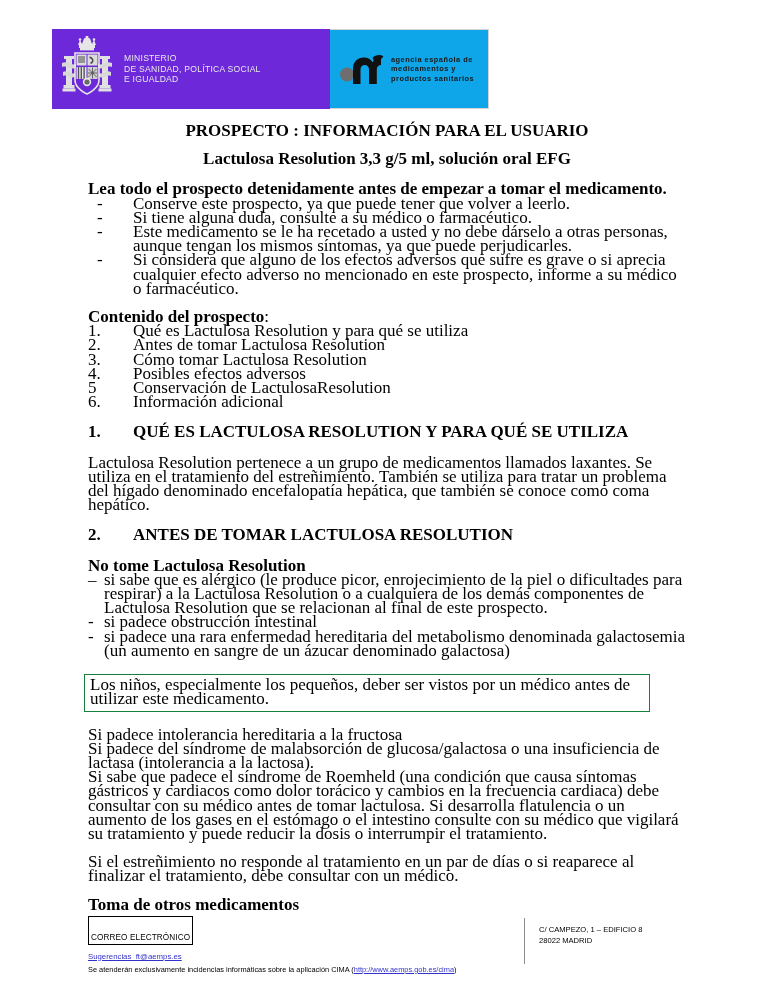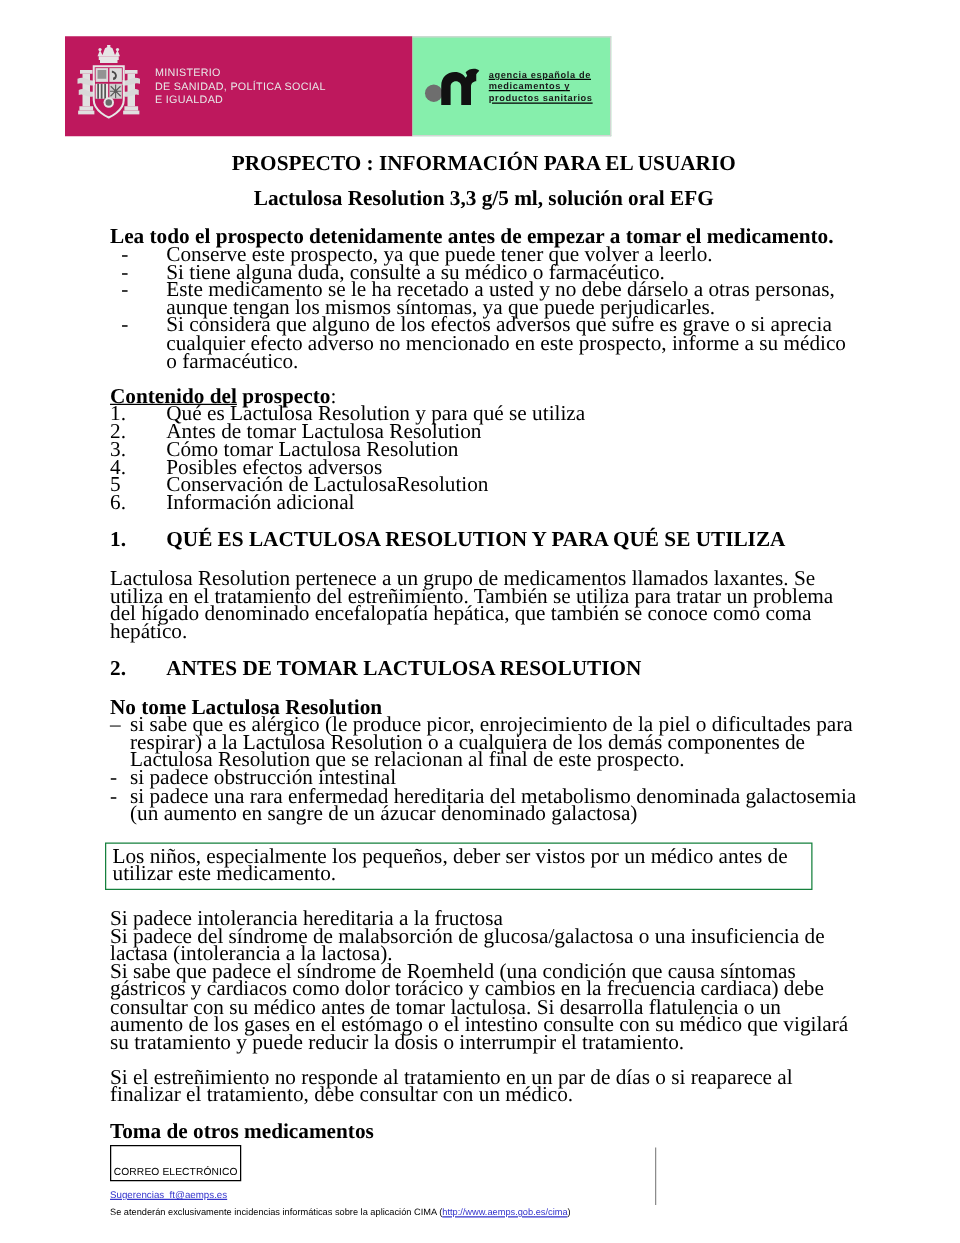--- a/index.html
+++ b/index.html
@@ -28,21 +28,21 @@
     position: absolute;
     left: 52px;
     top: 29px;
     width: 437px;
     height: 80px;
     display: flex;
     flex-direction: row;
     align-items: stretch;
   }
   .ministry-block {
-    background: #be185d;
+    background: #6d28d9;
     width: 278px;
     display: flex;
     flex-direction: row;
     align-items: center;
     padding-left: 6px;
     box-sizing: border-box;
   }
   .coat-of-arms {
     width: 58px;
     height: 66px;
@@ -53,30 +53,29 @@
     margin-left: 8px;
     color: #e8e8e8;
     font-family: "Liberation Sans", "DejaVu Sans", sans-serif;
     font-size: 8.6px;
     line-height: 10.6px;
     letter-spacing: 0.25px;
   }
   .ministry-text div { white-space: nowrap; }
 
   .aemps-block {
-    background: #86efac;
+    background: #0ea5e9;
     border: 1px solid #d4d4d4;
     border-left: none;
     width: 159px;
     display: flex;
     flex-direction: row;
     align-items: center;
     box-sizing: border-box;
     padding-left: 8px;
-    text-decoration: underline;
   }
   .aemps-mark {
     width: 46px;
     height: 30px;
     flex: 0 0 46px;
   }
   .aemps-text {
     margin-left: 7px;
     font-family: "Liberation Sans", "DejaVu Sans", sans-serif;
     font-size: 7.4px;
@@ -91,21 +90,21 @@
   .content {
     position: absolute;
     left: 88px;
     top: 124px;
     width: 598px;
     font-size: 17px;
     line-height: 14.2px;
   }
   .center { text-align: center; }
   .b { font-weight: bold; }
-  .u { text-decoration: underline; }
+  .u { }
   .sp-14 { height: 14px; }
   .sp-16 { height: 16px; }
 
   p.para { margin: 0; }
 
   
   .row {
     display: flex;
     flex-direction: row;
   }
@@ -398,15 +397,19 @@
     <p class="para b">Toma de otros medicamentos</p>
   </div>
 
   <div class="footer">
     <div class="footer-left">
       <span class="email-tag">CORREO ELECTRÓNICO</span>
       <div><a class="footer-link" href="#">Sugerencias_ft@aemps.es</a></div>
       <div class="footer-note"><span>Se atenderán exclusivamente incidencias informáticas sobre la aplicación CIMA (</span><a class="inline-link" href="#">http://www.aemps.gob.es/cima</a><span>)</span></div>
     </div>
     <div class="footer-divider"></div>
+    <div class="footer-right">
+      <div>C/ CAMPEZO, 1 – EDIFICIO 8</div>
+      <div>28022 MADRID</div>
+    </div>
   </div>
 
 </div>
 
 </body></html>

